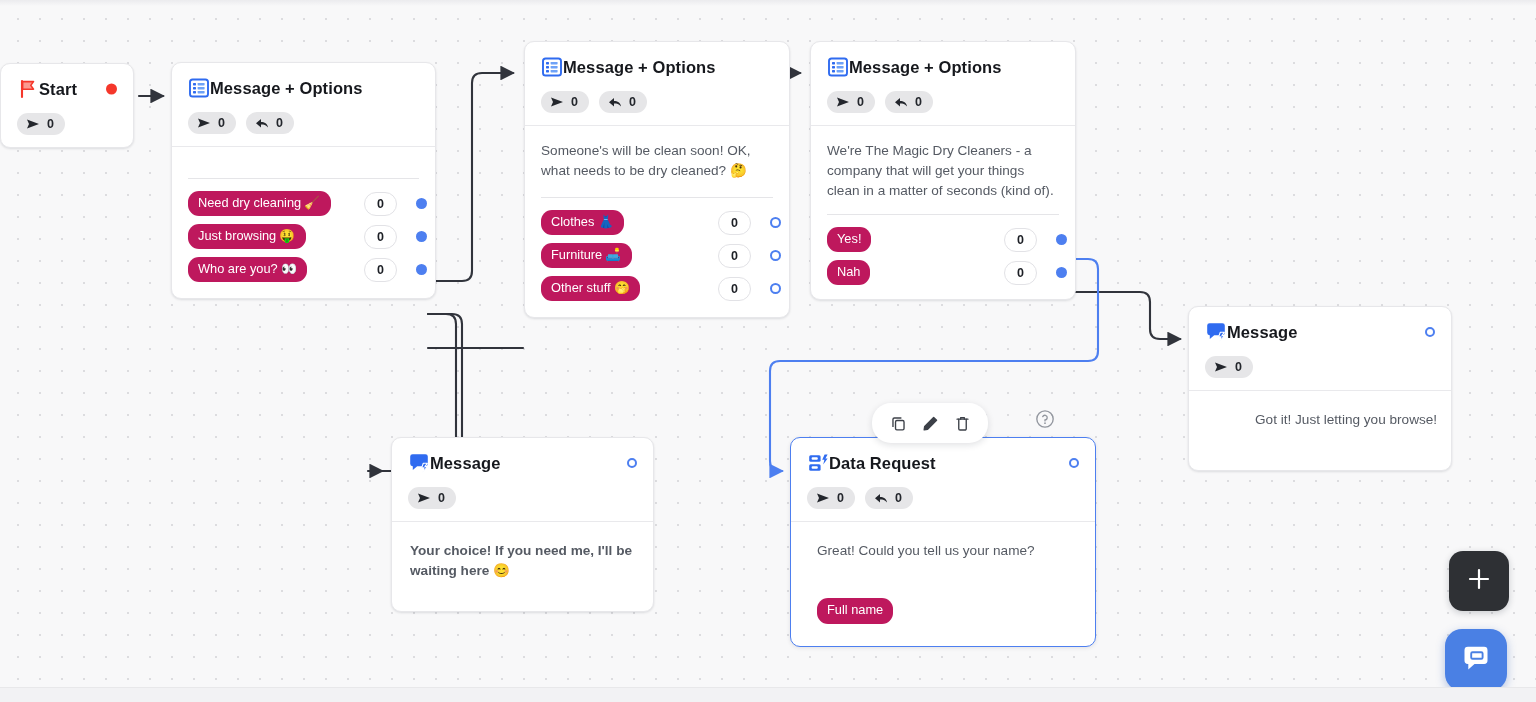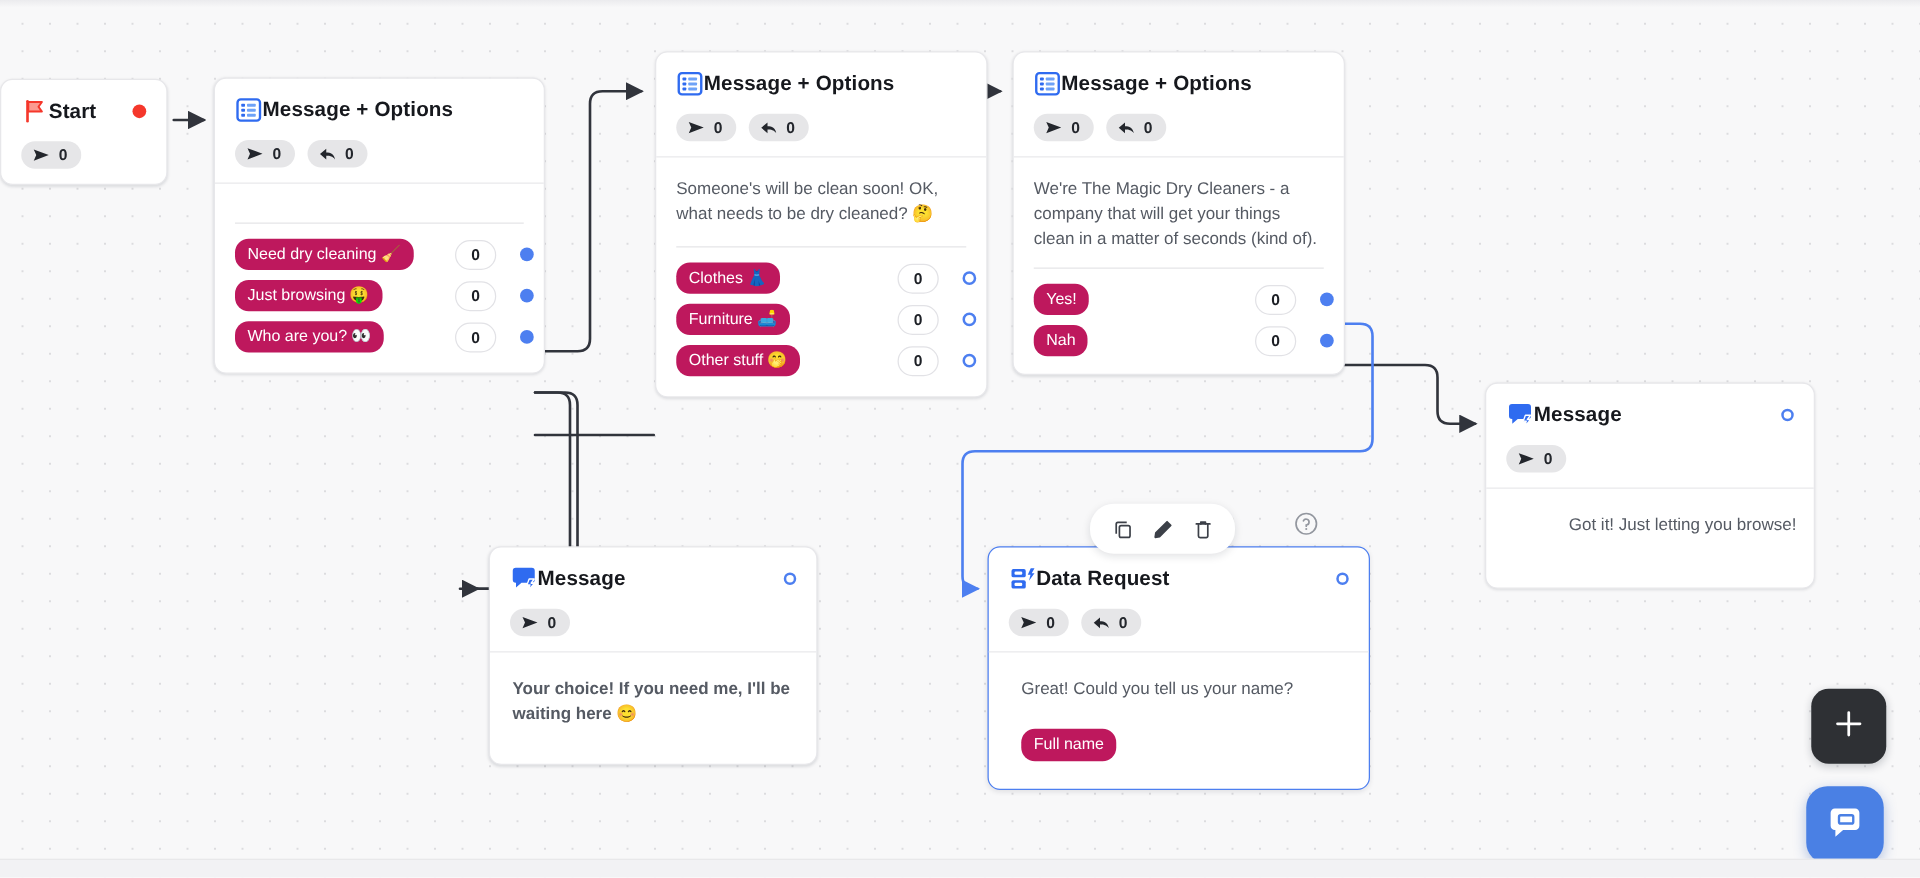--- a/index.html
+++ b/index.html
@@ -422,21 +422,21 @@
                 <path d="M6,2 L6,5 C9.5,5 12.5,6.5 13,10.5 C11,8 9,7.6 6,7.6 L6,10.5 L1,6.2 z" fill="#23262c"></path>
               </svg>
           </span>
           <span class="chip-num">0</span>
         </span>
       </div>
     </div>
     <div class="node-divider"></div>
     <div class="node-body" style="padding:19px 18px 22px 26px;">
       <div class="msg-text">Great! Could you tell us your name?</div>
-      <div style="margin-top:22px;">
+      <div style="margin-top:37px;">
         <span class="pill">Full name</span>
       </div>
     </div>
   </div>
 
   <div class="node" style="left:1188px; top:306px; width:264px;">
     <div class="node-head">
       <div class="node-title-row">
         <span class="node-icon">
           <svg viewBox="0 0 22 22" width="22" height="22">

